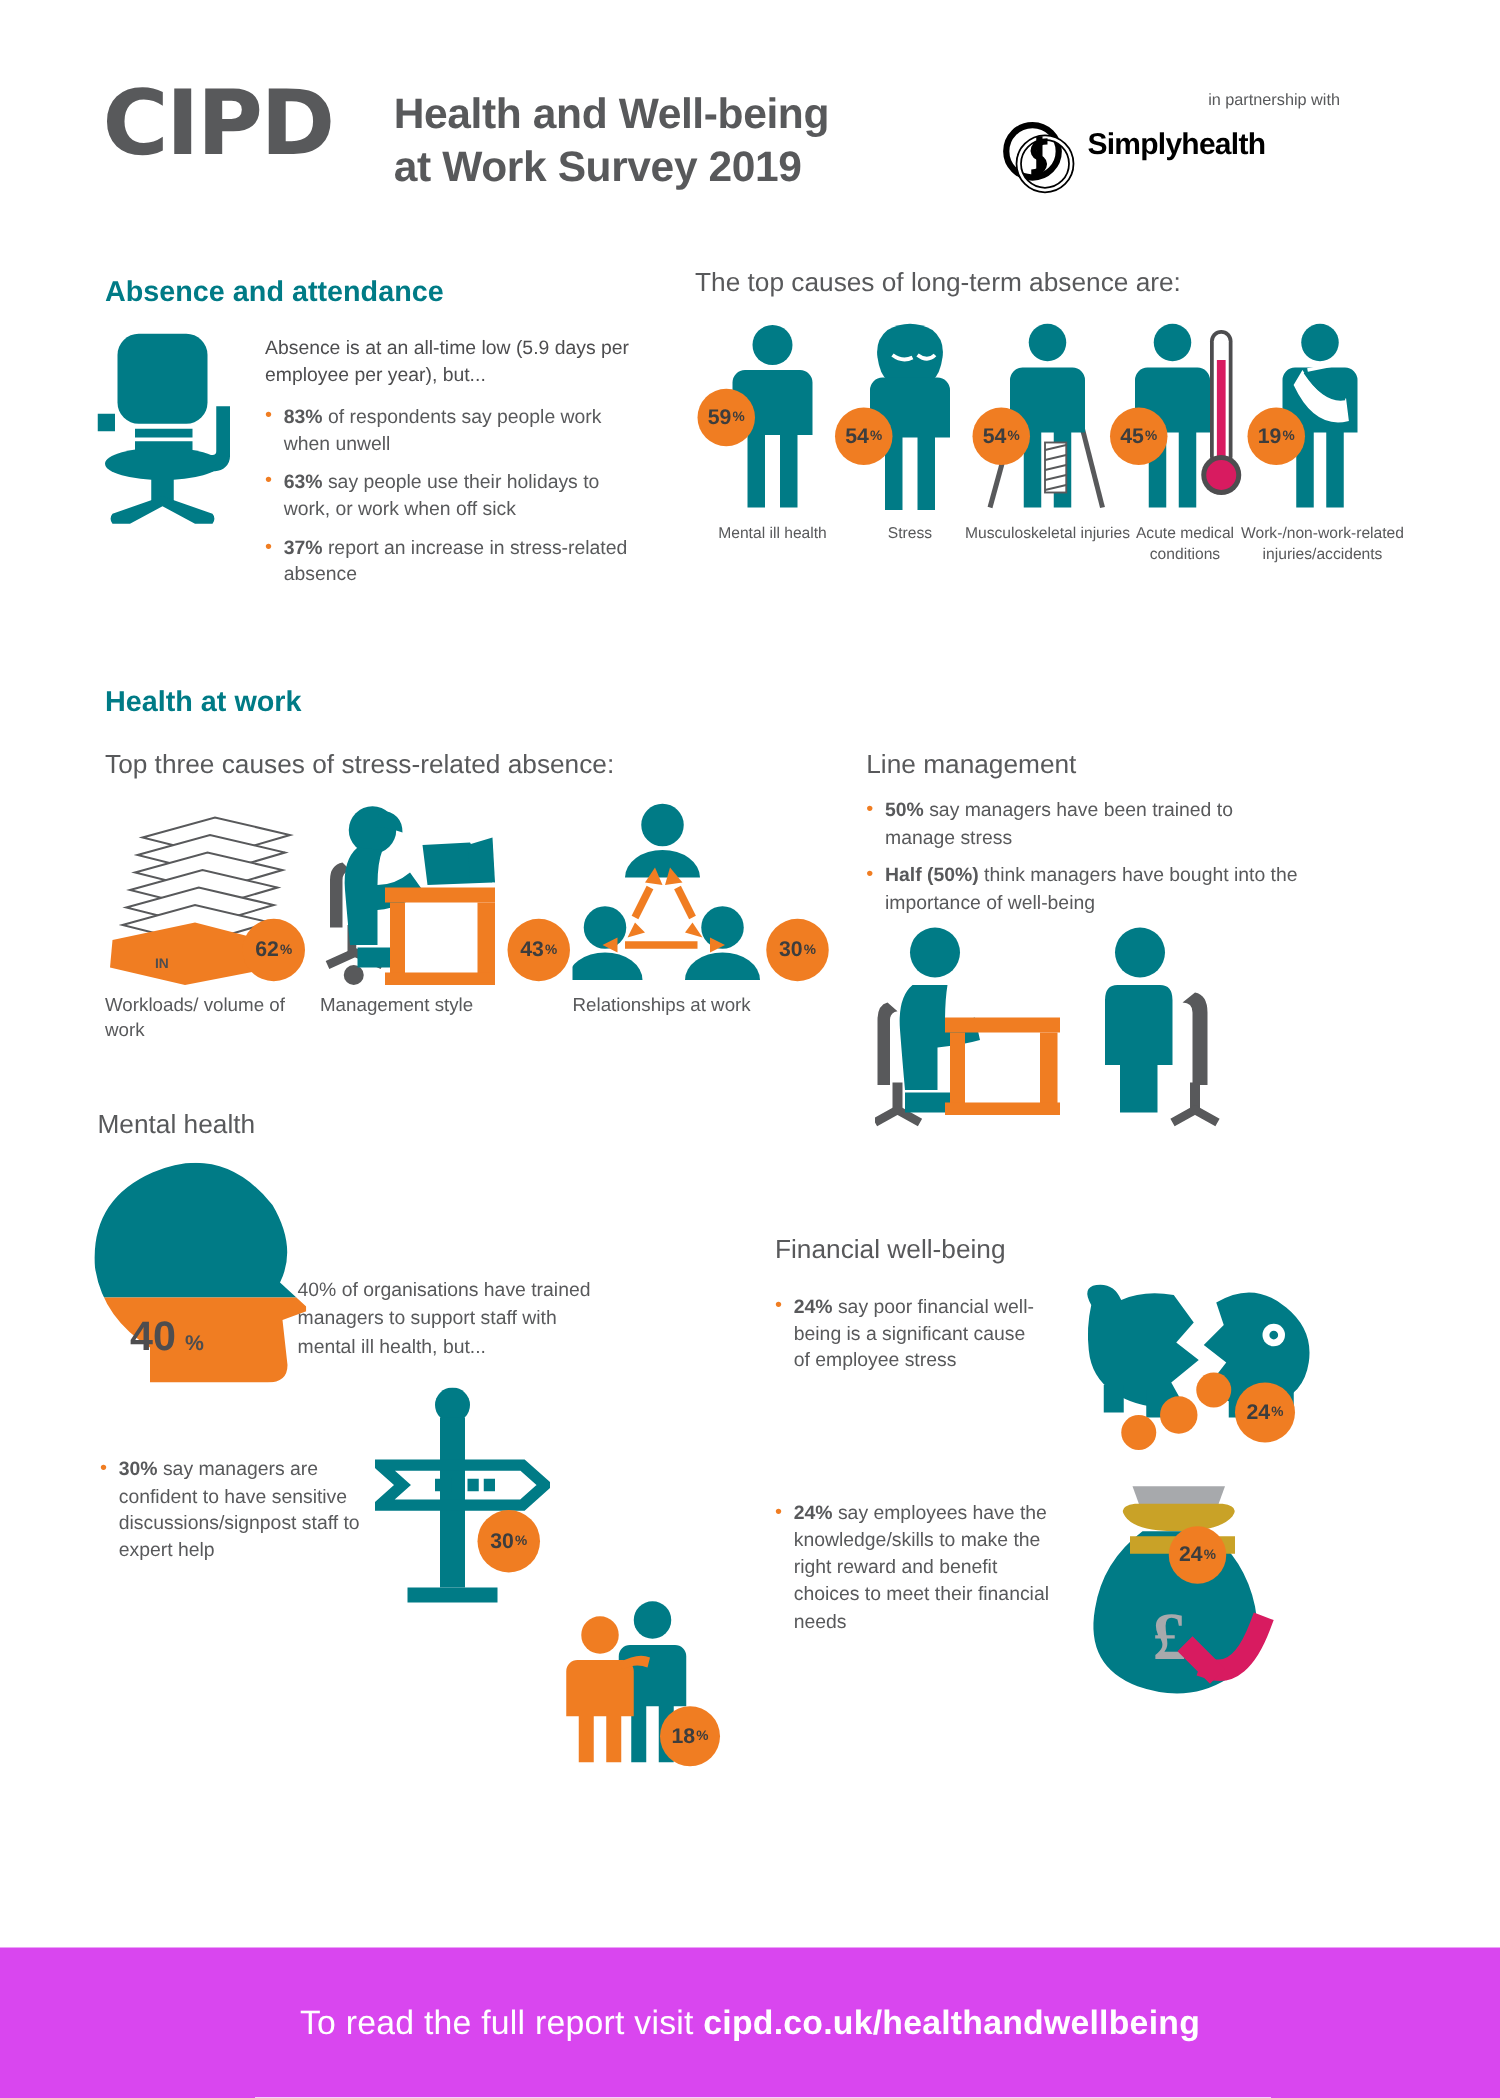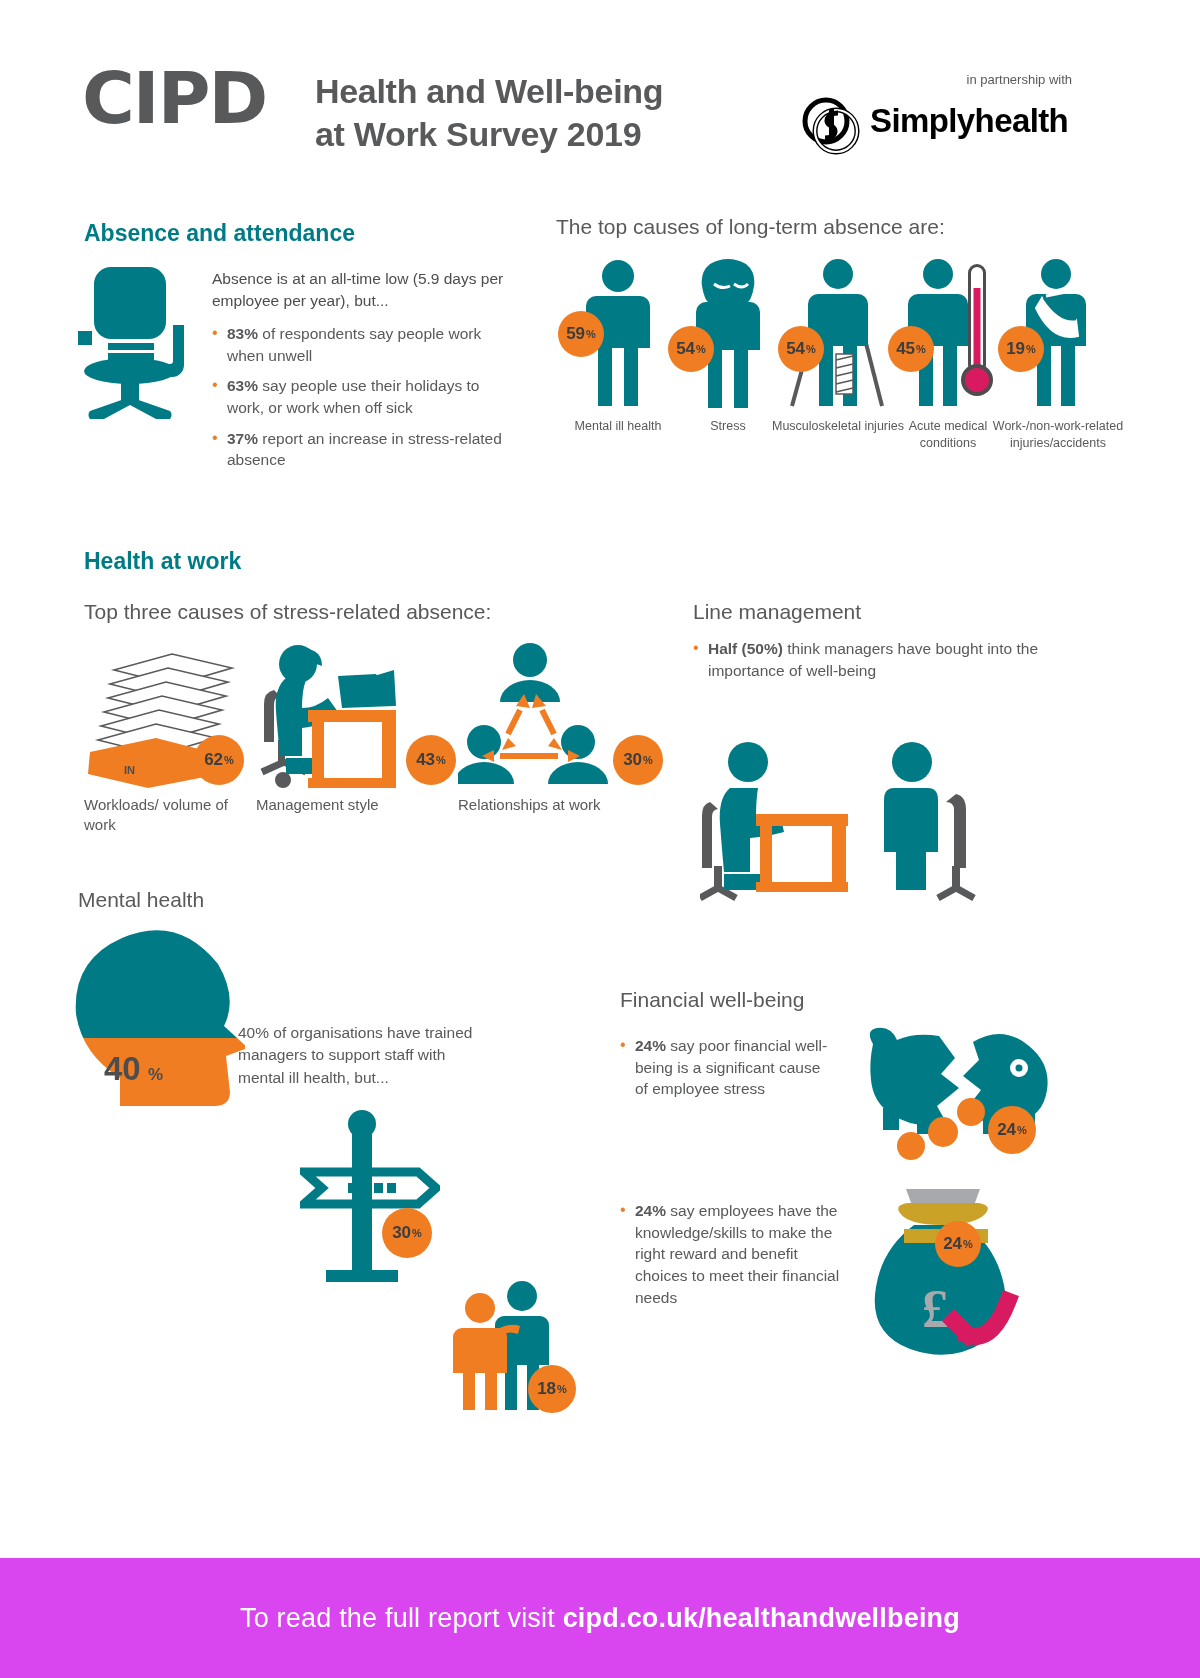--- a/index.html
+++ b/index.html
@@ -26,21 +26,21 @@
     font-size:34px;font-weight:bold;color:#58595b;
     line-height:1.26;letter-spacing:-0.3px;
   }
   .partner-label{
     position:absolute;right:128px;top:72px;
     font-size:13px;color:#58595b;
   }
   .partner-logo{position:absolute;left:800px;top:95px;width:280px;height:60px;}
   .partner-name{
     position:absolute;left:70px;top:7px;
-    font-size:33px;font-weight:bold;color:#000;letter-spacing:-0.6px;
+    font-size:24px;font-weight:bold;color:#000;letter-spacing:-0.6px;
   }
 
   
   .h-teal{font-size:23px;font-weight:bold;color:#007b86;}
   .h-grey{font-size:21px;color:#58595b;font-weight:normal;}
 
   
   .body-txt{font-size:15.5px;line-height:1.45;color:#58595b;}
   .bullets{list-style:none;margin:0;padding:0;}
   .bullets li{
@@ -325,20 +325,21 @@
         <span class="n">30</span>
           <span class="s">%</span>
       </div>
       <div class="sr-label" style="left:0;width:200px;">Relationships at work</div>
     </div>
 
   </div>
 
   <div class="h-grey" id="lm-heading">Line management</div>
   <ul class="bullets" id="lm-bullets">
+    <li><b>50%</b><span> say managers have been trained to manage stress</span></li>
     <li><b>Half (50%)</b><span> think managers have bought into the importance of well-being</span></li>
   </ul>
 
   <svg id="lm-figure" viewBox="0 0 290 170">
 
     <path d="M10 62 q-8 2 -8 14 v52 h10 v-52 q0 -6 6 -7 z" fill="#58595b"></path>
     <rect x="14" y="126" width="8" height="24" fill="#58595b"></rect>
     <path d="M0 158 l18 -10 l18 10" fill="none" stroke="#58595b" stroke-width="7"></path>
 
     <circle cx="48" cy="22" r="20" fill="#007b86"></circle>
@@ -369,20 +370,23 @@
     <g clip-path="url(#headclip)">
       <rect x="0" y="0" width="175" height="108" fill="#007b86"></rect>
       <rect x="0" y="108" width="175" height="82" fill="#f07d22"></rect>
     </g>
     <text x="34" y="150" font-family="'Liberation Sans',sans-serif" font-size="33" font-weight="bold" fill="#4d4d4f">40</text>
     <text x="78" y="150" font-family="'Liberation Sans',sans-serif" font-size="17" font-weight="bold" fill="#4d4d4f">%</text>
   </svg>
 
   <div id="mh-text" class="body-txt">40% of organisations have trained managers to support staff with mental ill health, but...</div>
 
+  <ul class="bullets" id="mh-b1">
+    <li><b>30%</b><span> say managers are confident to have sensitive discussions/signpost staff to expert help</span></li>
+  </ul>
 
   <svg id="signpost" viewBox="0 0 140 180">
     <circle cx="62" cy="14" r="14" fill="#007b86"></circle>
     <rect x="52" y="24" width="20" height="136" fill="#007b86"></rect>
     <path d="M4 62 l18 16 l-18 16 h114 l18 -16 l-18 -16 z" fill="none" stroke="#007b86" stroke-width="9"></path>
     <g fill="#007b86">
       <rect x="48" y="73" width="9" height="10"></rect>
       <rect x="61" y="73" width="9" height="10"></rect>
       <rect x="74" y="73" width="9" height="10"></rect>
       <rect x="87" y="73" width="9" height="10"></rect>

